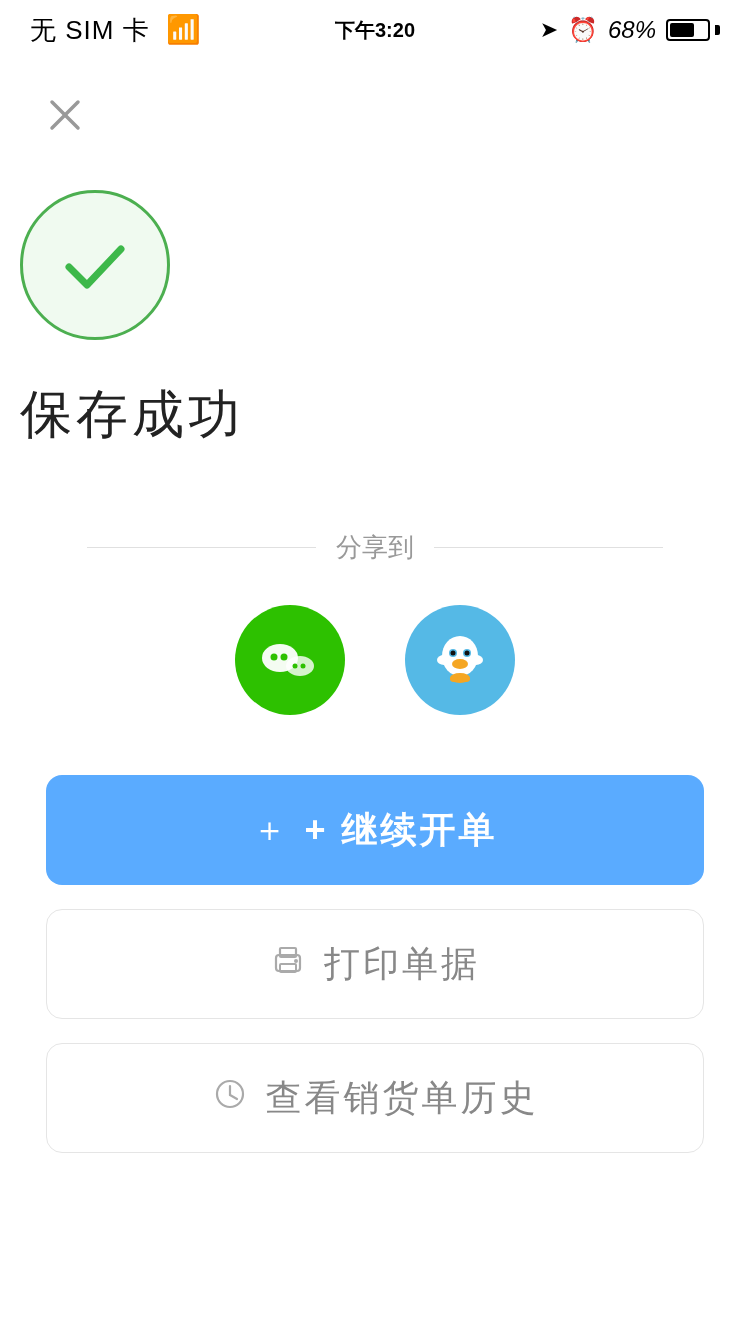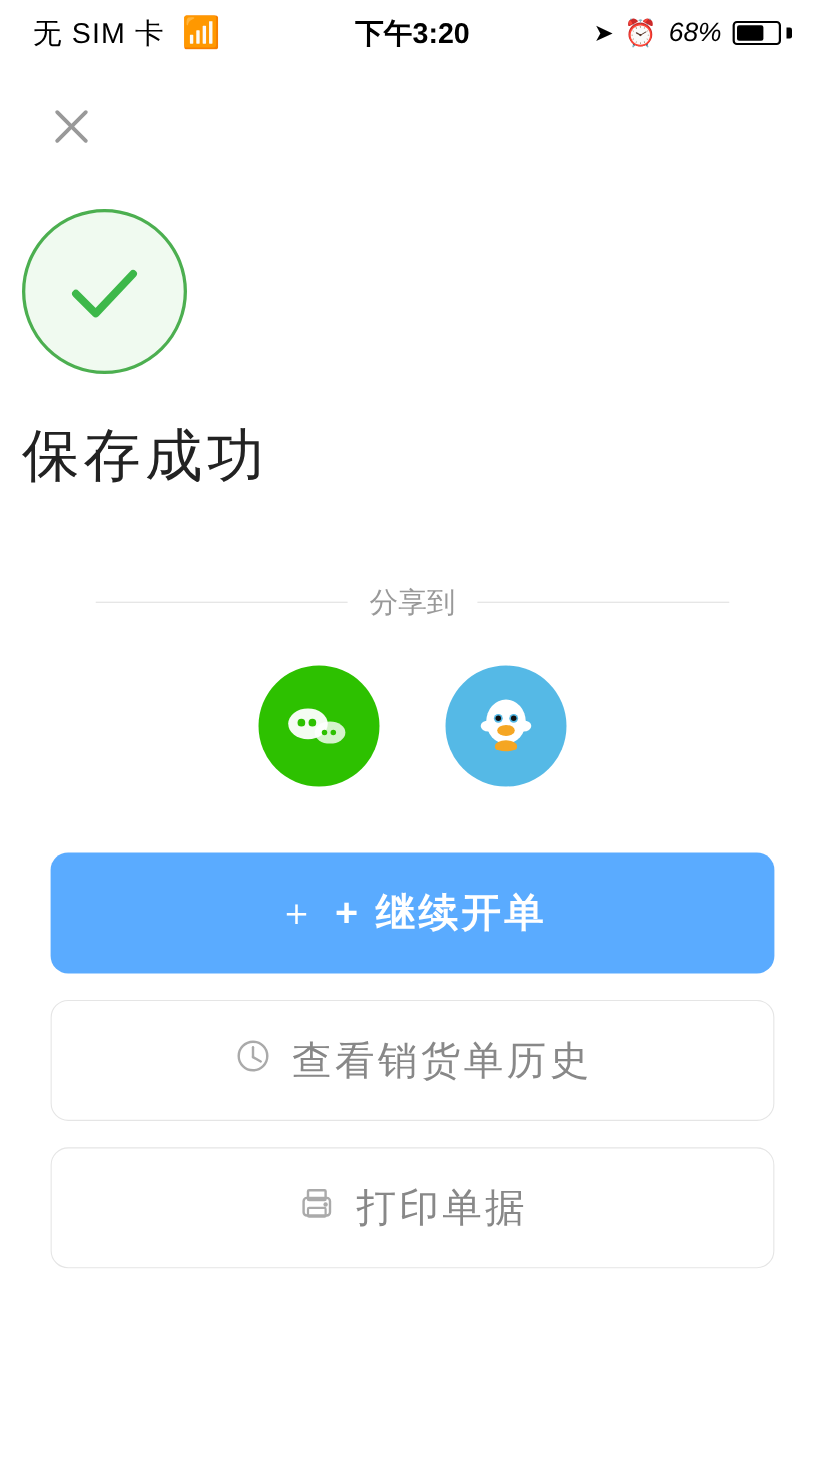--- a/index.html
+++ b/index.html
@@ -24,21 +24,21 @@
       justify-content: space-between;
       padding: 17px 30px;
     }
     .status-left {
       font-size: 26px;
       color: #000;
       font-weight: 500;
       letter-spacing: 1px;
     }
     .status-center {
-      font-size: 26px;
+      font-size: 20px;
       color: #000;
       font-weight: 600;
       position: absolute;
       left: 50%;
       transform: translateX(-50%);
     }
     .status-right {
       display: flex;
       align-items: center;
       gap: 10px;
@@ -293,32 +293,32 @@
 <div class="actions-section">
 
   <button class="action-btn action-btn-primary">
     <span class="action-icon">＋</span>
     <span style="letter-spacing:3px;font-weight:bold;">+ 继续开单</span>
   </button>
 
   <button class="action-btn action-btn-secondary">
     <span class="action-icon">
       <svg width="36" height="36" viewBox="0 0 36 36" fill="none">
-        <circle cx="18" cy="18" r="13" stroke="#aaa" stroke-width="2.2" fill="none"></circle>
-        <line x1="18" y1="10" x2="18" y2="19" stroke="#aaa" stroke-width="2.2" stroke-linecap="round"></line>
-        <line x1="18" y1="19" x2="25" y2="23" stroke="#aaa" stroke-width="2.2" stroke-linecap="round"></line>
-      </svg>
-    </span>
-    <span style="letter-spacing:3px;">查看销货单历史</span>
-  </button>
-
-  <button class="action-btn action-btn-secondary">
-    <span class="action-icon">
-      <svg width="36" height="36" viewBox="0 0 36 36" fill="none">
         <rect x="6" y="13" width="24" height="16" rx="3" stroke="#aaa" stroke-width="2.2" fill="none"></rect>
         <rect x="10" y="6" width="16" height="9" rx="1" stroke="#aaa" stroke-width="2.2" fill="none"></rect>
         <rect x="10" y="22" width="16" height="8" rx="1" stroke="#aaa" stroke-width="2" fill="none"></rect>
         <circle cx="26" cy="19" r="2" fill="#aaa"></circle>
       </svg>
     </span>
     <span style="letter-spacing:3px;">打印单据</span>
   </button>
+
+  <button class="action-btn action-btn-secondary">
+    <span class="action-icon">
+      <svg width="36" height="36" viewBox="0 0 36 36" fill="none">
+        <circle cx="18" cy="18" r="13" stroke="#aaa" stroke-width="2.2" fill="none"></circle>
+        <line x1="18" y1="10" x2="18" y2="19" stroke="#aaa" stroke-width="2.2" stroke-linecap="round"></line>
+        <line x1="18" y1="19" x2="25" y2="23" stroke="#aaa" stroke-width="2.2" stroke-linecap="round"></line>
+      </svg>
+    </span>
+    <span style="letter-spacing:3px;">查看销货单历史</span>
+  </button>
 </div>
 
 </body></html>

